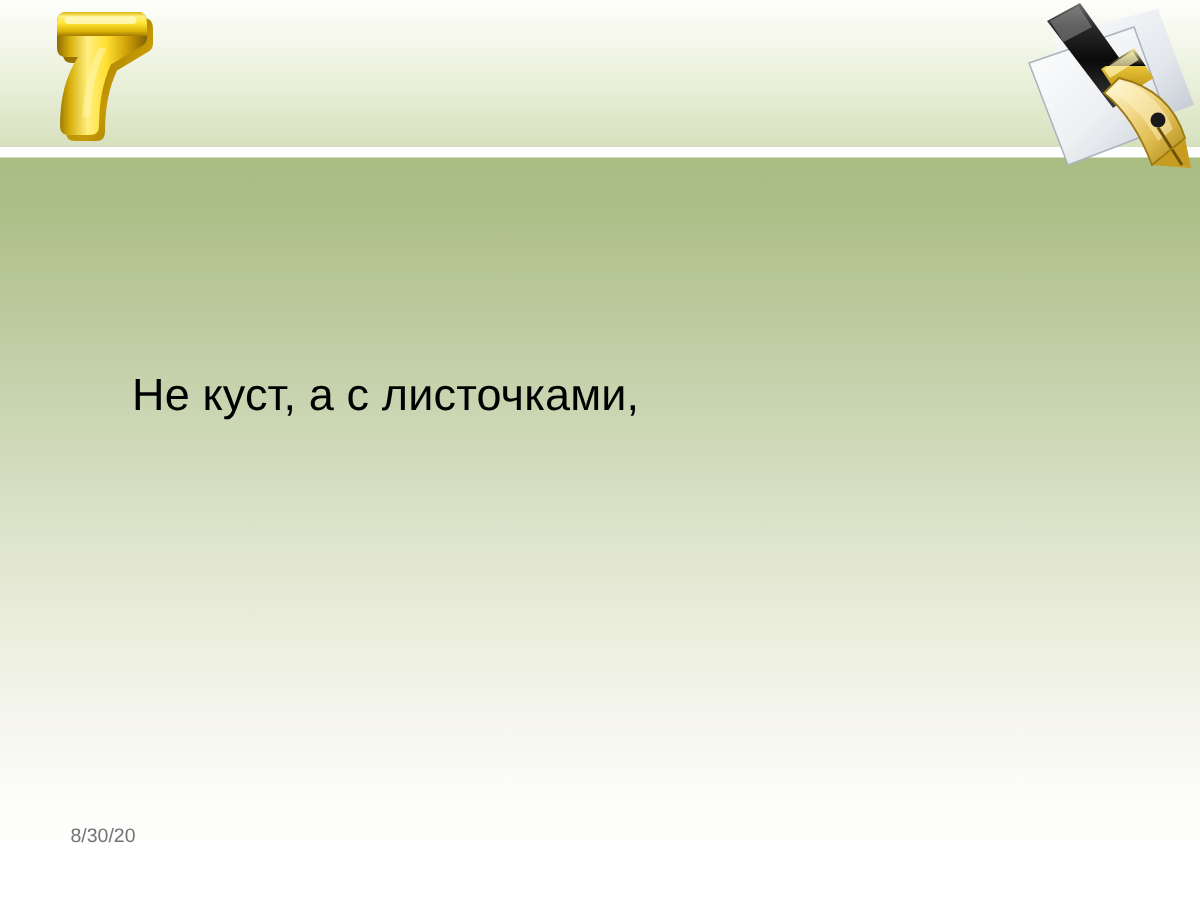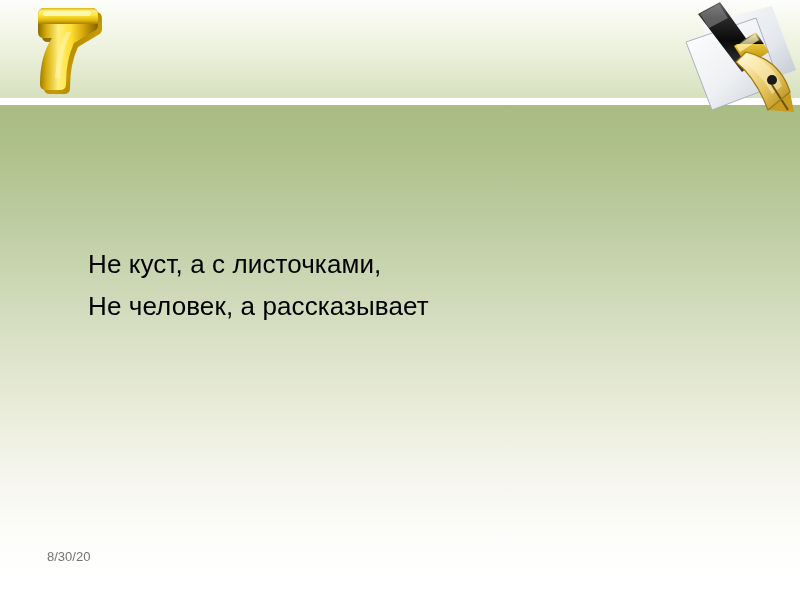--- a/index.html
+++ b/index.html
@@ -78,21 +78,21 @@
 
   
   .riddle {
     position: absolute;
     left: 88px;
     top: 243px;
     width: 640px;
   }
   .riddle-line {
     font-family: "Liberation Sans", sans-serif;
-    font-size: 26px;
+    font-size: 30px;
     line-height: 42px;
     color: #000000;
     white-space: pre;
     letter-spacing: 0.1px;
   }
 
   
   .date {
     position: absolute;
     left: 47px;
@@ -208,18 +208,17 @@
       <circle cx="104" cy="80" r="5" fill="#1a1a1a"></circle>
 
       <path d="M104,85 L120,110" stroke="#6a5208" stroke-width="2" fill="none"></path>
 
       <path d="M78,52 Q112,60 122,92 L100,110 Q88,78 68,62 Z" fill="none" stroke="#9c7a12" stroke-width="1.2"></path>
     </svg>
   </div>
 
   <div class="riddle">
     <div class="riddle-line">Не куст, а с листочками,</div>
-    <div class="riddle-line">Не человек, а рассказывает</div>
   </div>
 
   <div class="date">8/30/20</div>
 
 </div>
 
 </body></html>

